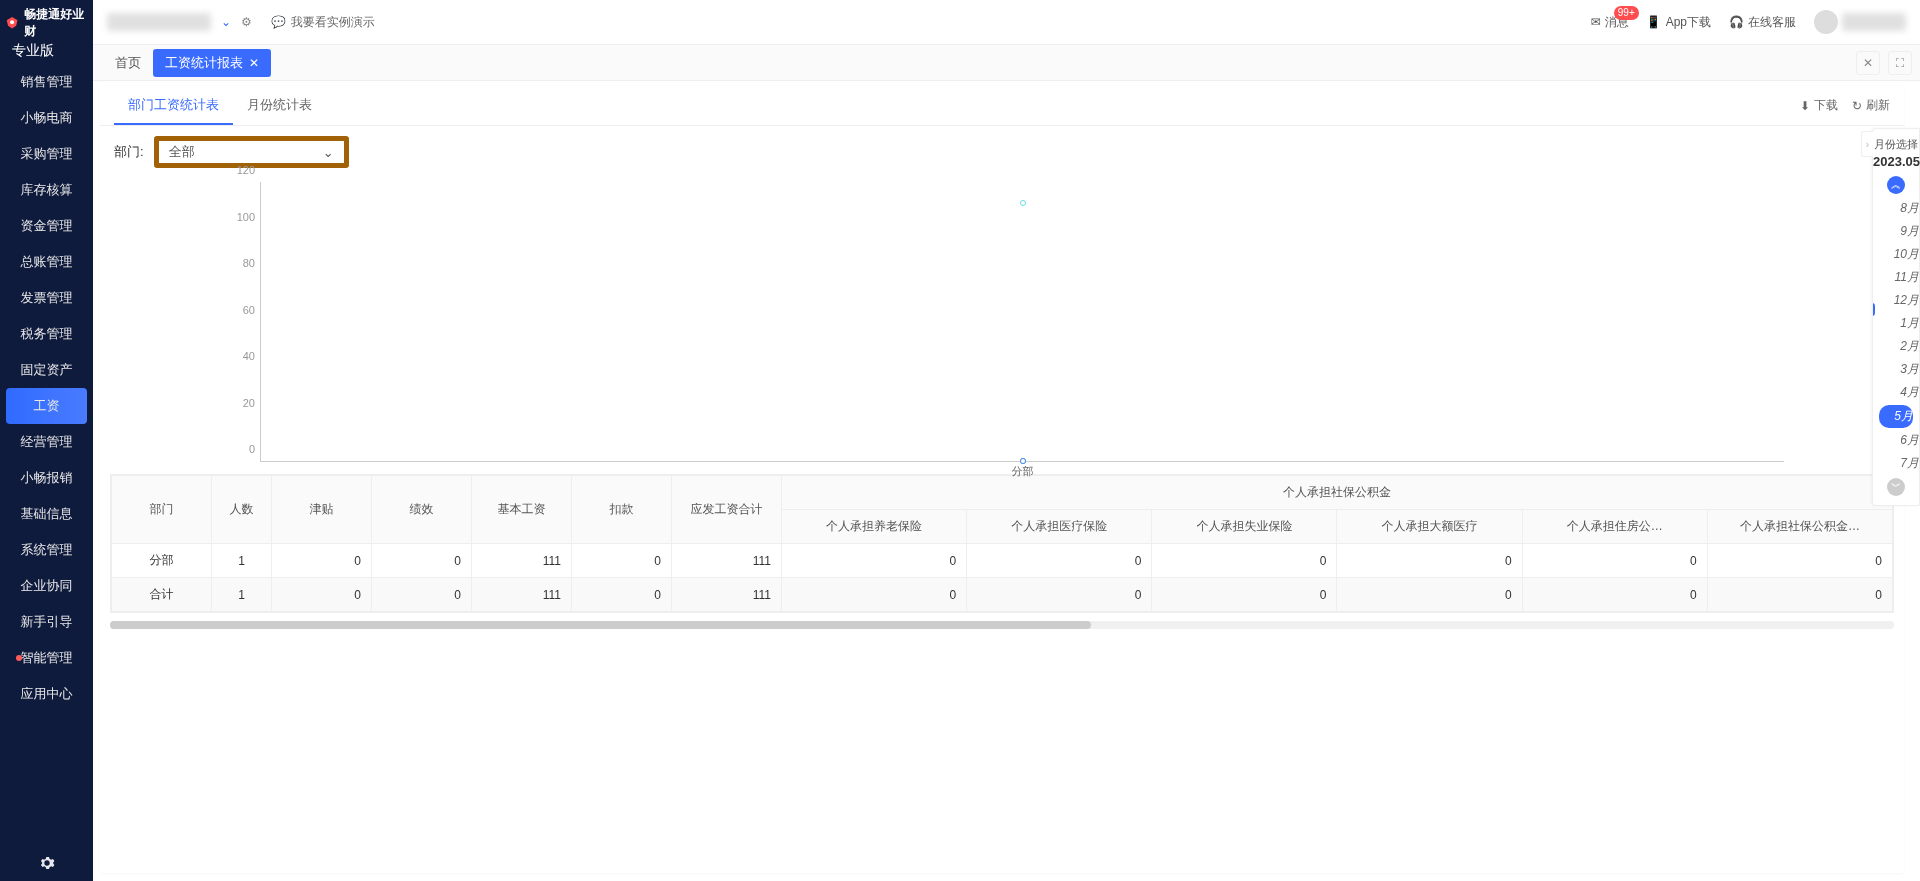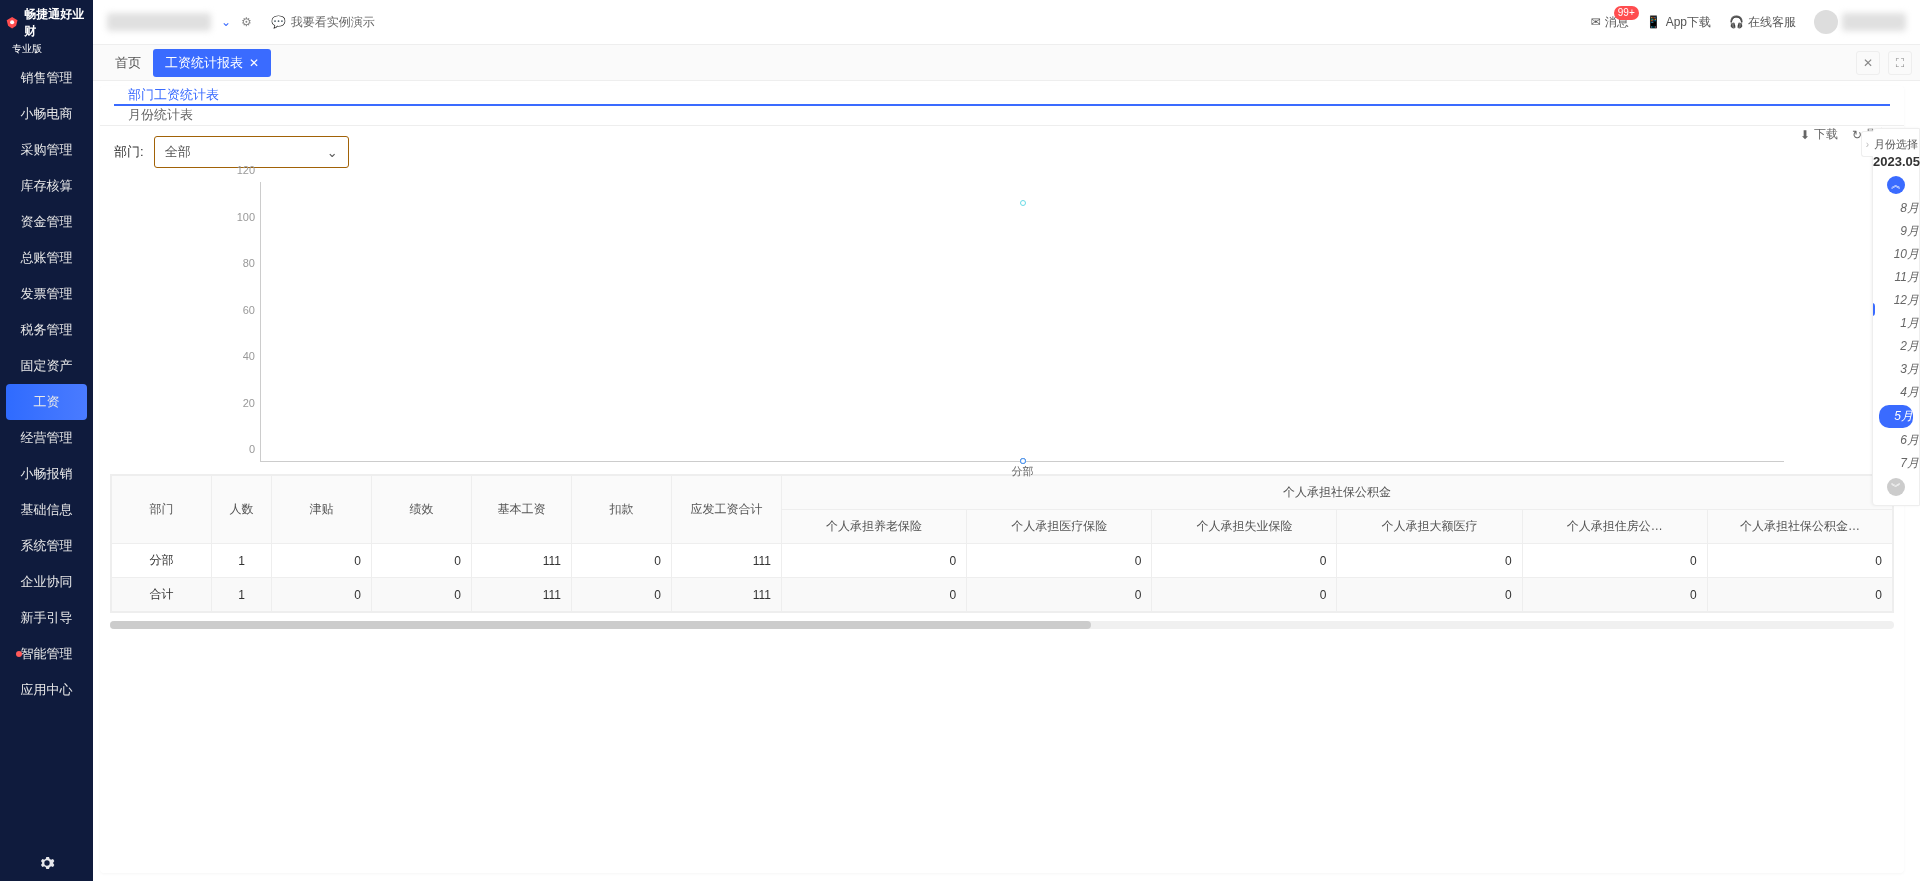--- a/index.html
+++ b/index.html
@@ -4,21 +4,21 @@
 <style>
 * { margin: 0; padding: 0; box-sizing: border-box; }
 body { font-family: "Microsoft YaHei", -apple-system, sans-serif; font-size: 12px; color: #333; background: #fff; overflow: hidden; width: 1920px; height: 881px; position: relative; }
 
 
 .sidebar { position: absolute; left: 0; top: 0; width: 93px; height: 100%; background: #0f1b3d; display: flex; flex-direction: column; }
 .brand { display: flex; flex-direction: column; align-items: center; padding: 6px 4px 4px; color: #fff; justify-content: center; }
 .brand-top { display: flex; align-items: center; gap: 4px; }
 .brand-logo { width: 18px; height: 18px; }
 .brand-name { font-size: 12px; font-weight: 600; }
-.brand-sub { font-size: 10px; margin-top: 2px; align-self: flex-start; margin-left: 8px; }
+.brand-sub { font-size: 14px; margin-top: 2px; align-self: flex-start; margin-left: 8px; }
 .nav { flex: 1; overflow-y: auto; }
 .nav-item { height: 36px; display: flex; align-items: center; justify-content: center; color: #e8e8e8; font-size: 13px; cursor: pointer; position: relative; }
 .nav-item.active { background: linear-gradient(90deg, #2f6bff, #4a7bff); border-radius: 4px; margin: 0 6px; }
 .nav-dot { position: absolute; left: 16px; width: 6px; height: 6px; background: #ff5a5a; border-radius: 50%; }
 .sidebar-footer { height: 36px; display: flex; align-items: center; justify-content: center; color: #fff; }
 
 
 .topbar { position: absolute; left: 93px; right: 0; top: 0; height: 45px; background: #fff; display: flex; align-items: center; padding: 0 14px; border-bottom: 1px solid #eee; }
 .org-select { display: flex; align-items: center; gap: 10px; color: #555; }
 .org-name { filter: blur(3px); background: #e0e0e0; padding: 2px 40px; border-radius: 3px; color: transparent; }
@@ -35,28 +35,28 @@
 
 .tabsbar { position: absolute; left: 93px; right: 0; top: 45px; height: 36px; background: #fafafa; display: flex; align-items: center; padding-left: 10px; border-bottom: 1px solid #eee; }
 .tab { padding: 0 12px; height: 28px; display: flex; align-items: center; gap: 6px; font-size: 13px; color: #555; border-radius: 3px; }
 .tab.active { background: #3a6bff; color: #fff; }
 .tab-close { font-size: 12px; }
 .tabsbar-right { margin-left: auto; display: flex; align-items: center; gap: 8px; padding-right: 8px; color: #888; }
 .tiny-icon { width: 24px; height: 24px; display: flex; align-items: center; justify-content: center; border: 1px solid #eee; border-radius: 3px; }
 
 
 .content { position: absolute; left: 100px; top: 86px; right: 16px; bottom: 8px; background: #fff; border-radius: 4px; box-shadow: 0 1px 3px rgba(0,0,0,0.04); padding: 0 0 10px; overflow: hidden; }
-.inner-tabs { height: 40px; border-bottom: 1px solid #eee; display: flex; align-items: stretch; padding: 0 14px; flex-direction: column; }
+.inner-tabs { height: 40px; border-bottom: 1px solid #eee; display: flex; align-items: stretch; padding: 0 14px; }
 .inner-tab { padding: 0 14px; display: flex; align-items: center; font-size: 13px; color: #666; border-bottom: 2px solid transparent; }
 .inner-tab.active { color: #3a6bff; border-bottom-color: #3a6bff; }
 .inner-tabs .right { margin-left: auto; display: flex; align-items: center; gap: 14px; color: #666; }
 .act { display: flex; align-items: center; gap: 4px; }
 
 .filter-row { padding: 10px 14px; display: flex; align-items: center; gap: 10px; font-size: 13px; }
-.select { width: 195px; height: 32px; border: 1px solid #a16207; border-radius: 3px; display: flex; align-items: center; justify-content: space-between; padding: 0 10px; color: #555; }
+.select { width: 195px; height: 32px; border: 5px solid #a16207; border-radius: 3px; display: flex; align-items: center; justify-content: space-between; padding: 0 10px; color: #555; }
 
 
 .chart-wrap { position: relative; margin: 4px 120px 10px 120px; }
 .legend { display: flex; gap: 18px; justify-content: flex-end; font-size: 12px; color: #666; margin-bottom: 6px; padding-right: 10px; }
 .lg { display: flex; align-items: center; gap: 5px; }
 .dot { width: 10px; height: 10px; border-radius: 50%; }
 .c-navy { background: #1a3a6a; }
 .c-blue { background: #4a9bff; }
 .c-cyan { background: #6adbe6; }
 

